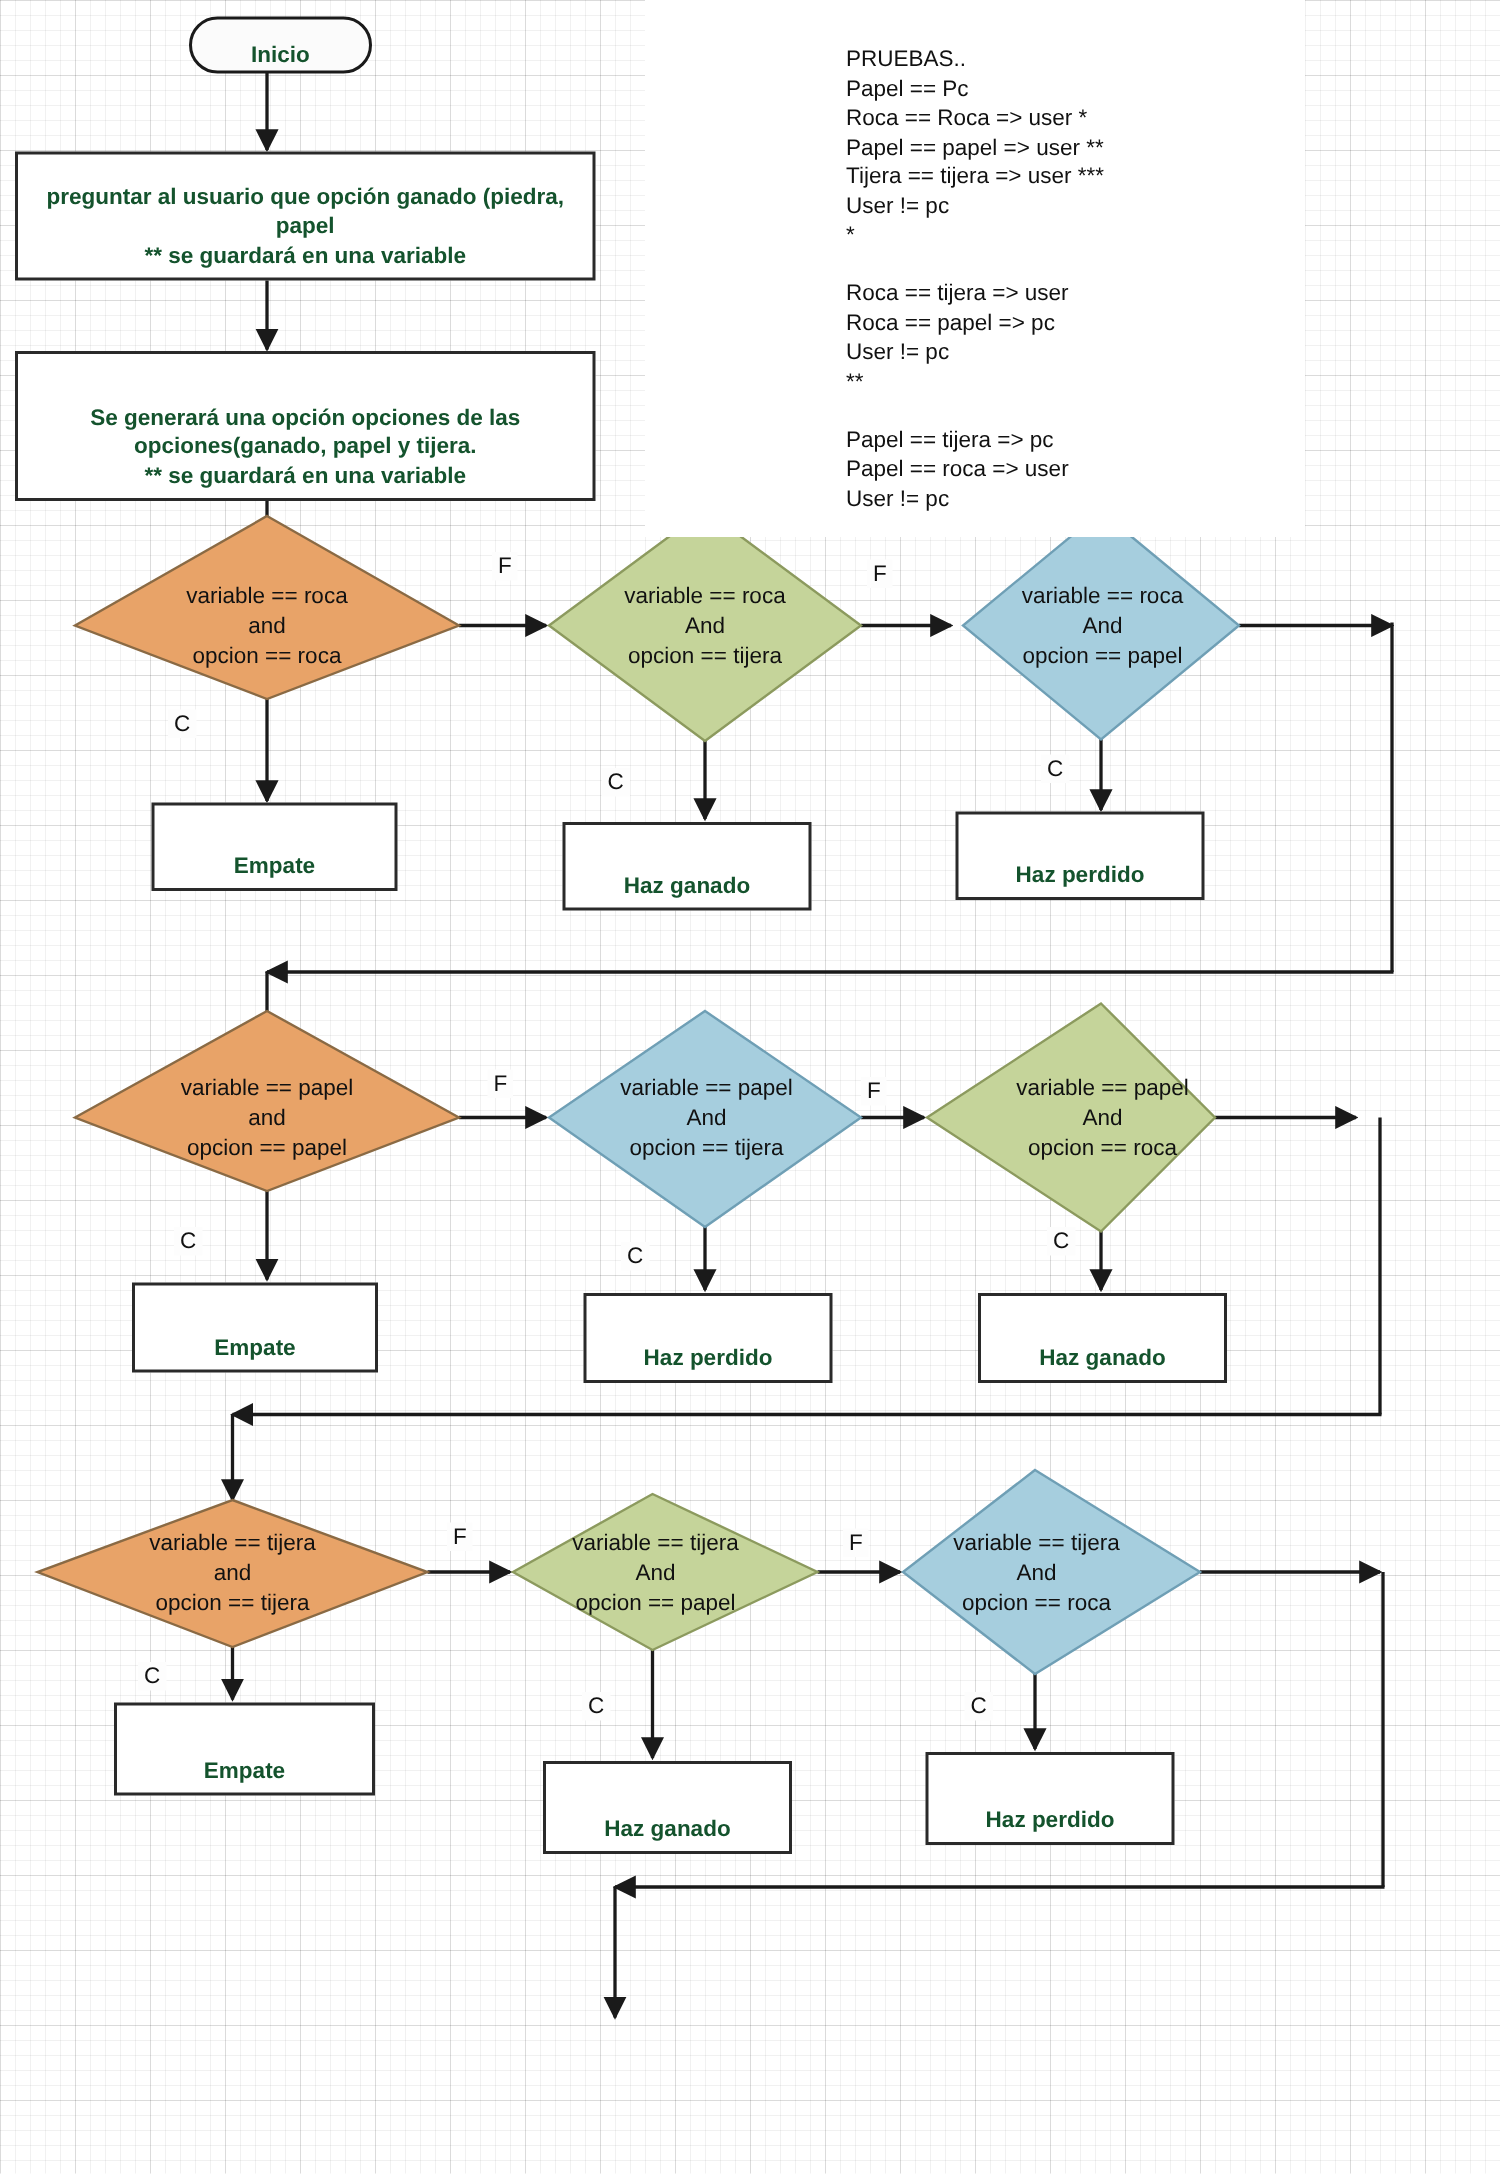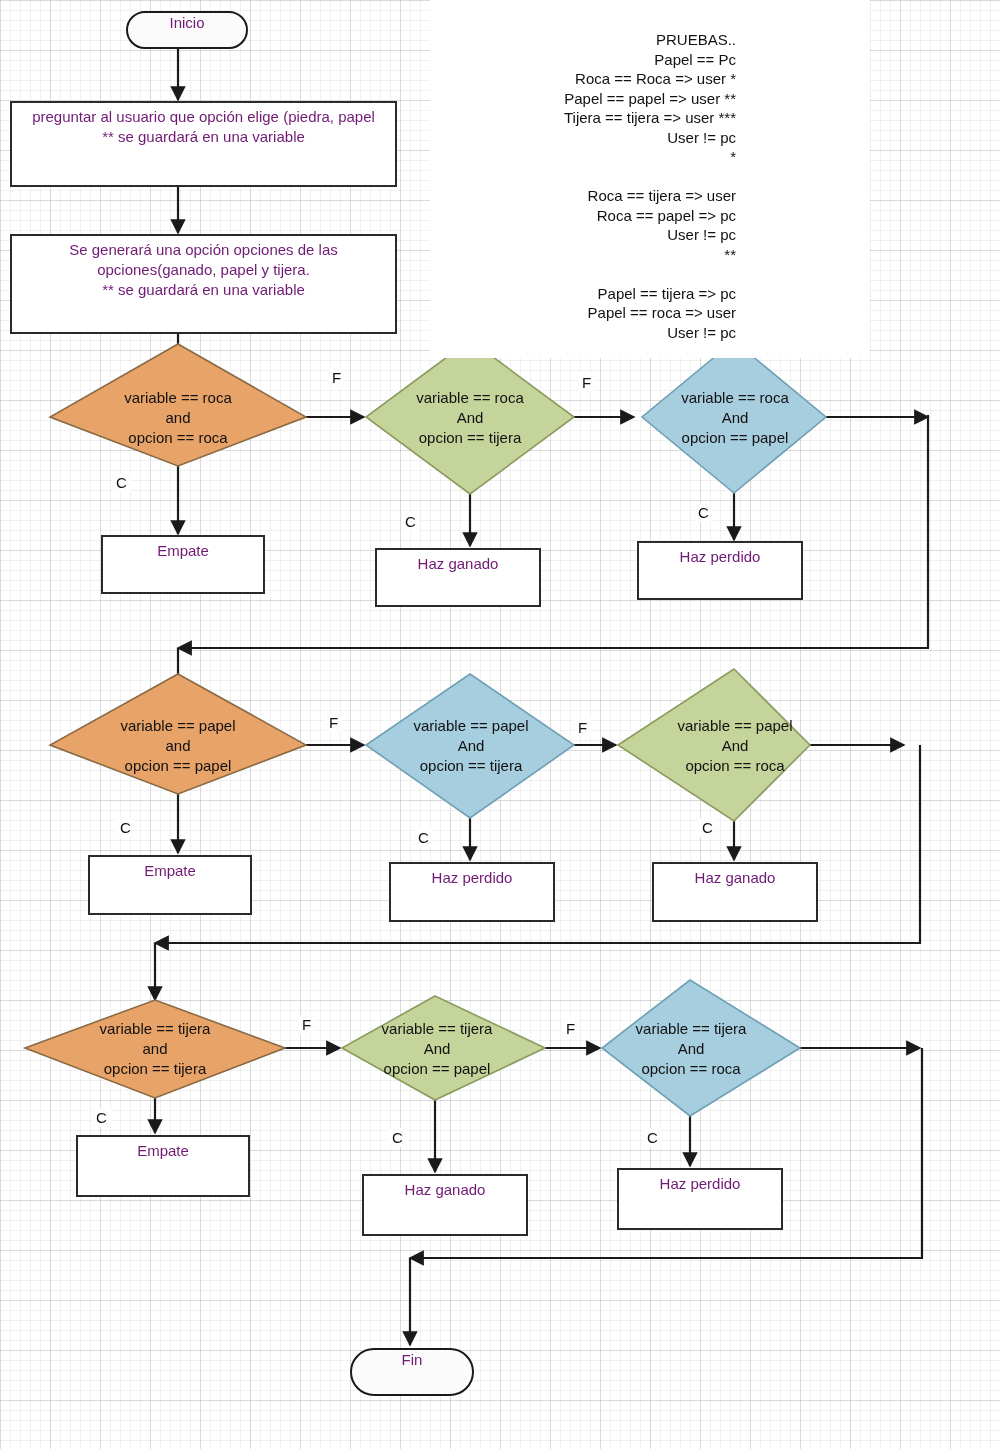--- a/index.html
+++ b/index.html
@@ -12,31 +12,31 @@
     background-color:#ffffff;
     background-image:
       linear-gradient(to right, rgba(0,0,0,0.055) 1px, transparent 1px),
       linear-gradient(to bottom, rgba(0,0,0,0.055) 1px, transparent 1px),
       linear-gradient(to right, rgba(0,0,0,0.09) 1px, transparent 1px),
       linear-gradient(to bottom, rgba(0,0,0,0.09) 1px, transparent 1px);
     background-size:10px 10px,10px 10px,50px 50px,50px 50px;
     background-position:0 0,0 0,0 0,0 0;
   }
   svg.layer{position:absolute;left:0;top:0;width:1000px;height:1449px;}
-  .node{position:absolute;display:flex;align-items:flex-start;justify-content:center;
-        text-align:center;color:#701a75;line-height:1.32;}
+  .node{position:absolute;display:flex;align-items:flex-end;justify-content:center;
+        text-align:center;color:#14532d;line-height:1.32;font-weight:bold;}
   .terminator{
     background:#fbfbfb;border:2px solid #1a1a1a;border-radius:999px;
     font-size:15px;
   }
   .process{
     background:#ffffff;border:2px solid #2a2a2a;font-size:15px;padding:4px 8px;
   }
   .noteblock{
-    position:absolute;background:#ffffff;text-align:right;font-size:15px;
+    position:absolute;background:#ffffff;text-align:left;font-size:15px;
     color:#111;line-height:1.30;display:flex;align-items:flex-start;
     justify-content:center;padding-top:30px;
   }
   .diamond-label{
     position:absolute;display:flex;align-items:center;justify-content:center;
     text-align:center;font-size:15px;color:#111;line-height:1.35;pointer-events:none;
   }
   .edge-label{
     position:absolute;font-size:15px;color:#111;background:#fdfdfd;
     padding:1px 4px;
@@ -127,27 +127,24 @@
       <span class="nl">Papel == tijera =&gt; pc</span>
       <span class="nl">Papel == roca =&gt; user</span>
       <span class="nl">User != pc</span>
     </div>
   </div>
 
   <div class="node terminator" style="left:126px;top:11px;width:118px;height:34px;">
     <span>Inicio</span>
   </div>
 
-  <div class="node terminator" style="left:350px;top:1348px;width:120px;height:44px;">
-    <span>Fin</span>
-  </div>
 
   <div class="node process" style="left:10px;top:101px;width:367px;height:74px;">
     <div>
-      <span class="nl">preguntar al usuario que opción elige (piedra, papel</span>
+      <span class="nl">preguntar al usuario que opción ganado (piedra, papel</span>
       <span class="nl">** se guardará en una variable</span>
     </div>
   </div>
 
   <div class="node process" style="left:10px;top:234px;width:367px;height:88px;">
     <div>
       <span class="nl">Se generará una opción opciones de las</span>
       <span class="nl">opciones(ganado, papel y tijera.</span>
       <span class="nl">** se guardará en una variable</span>
     </div>

